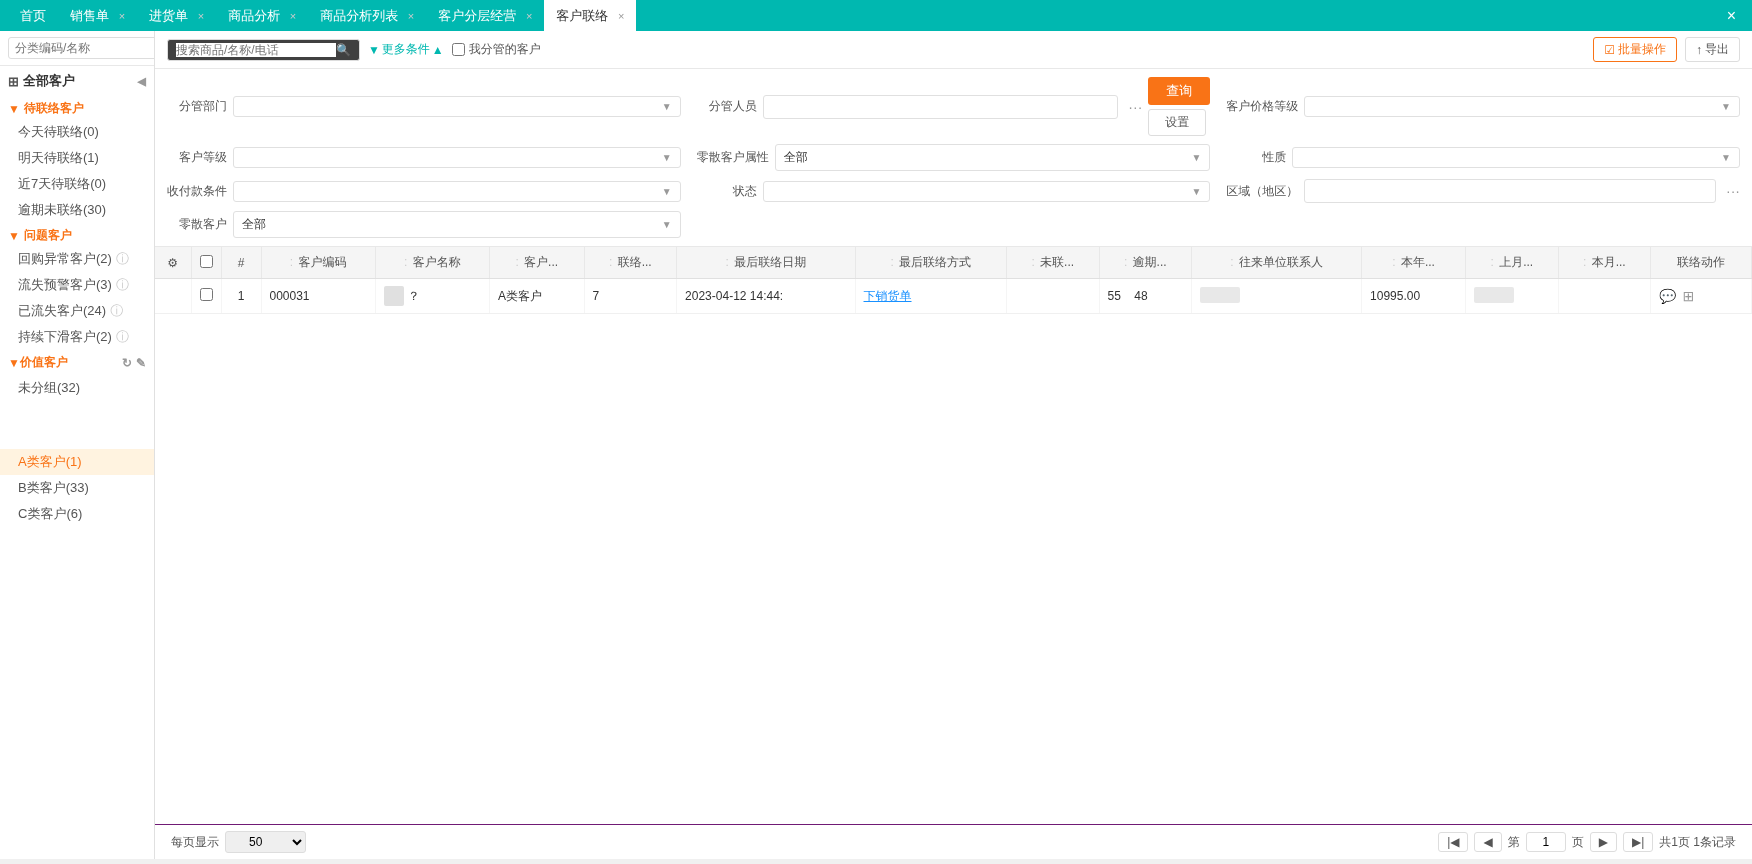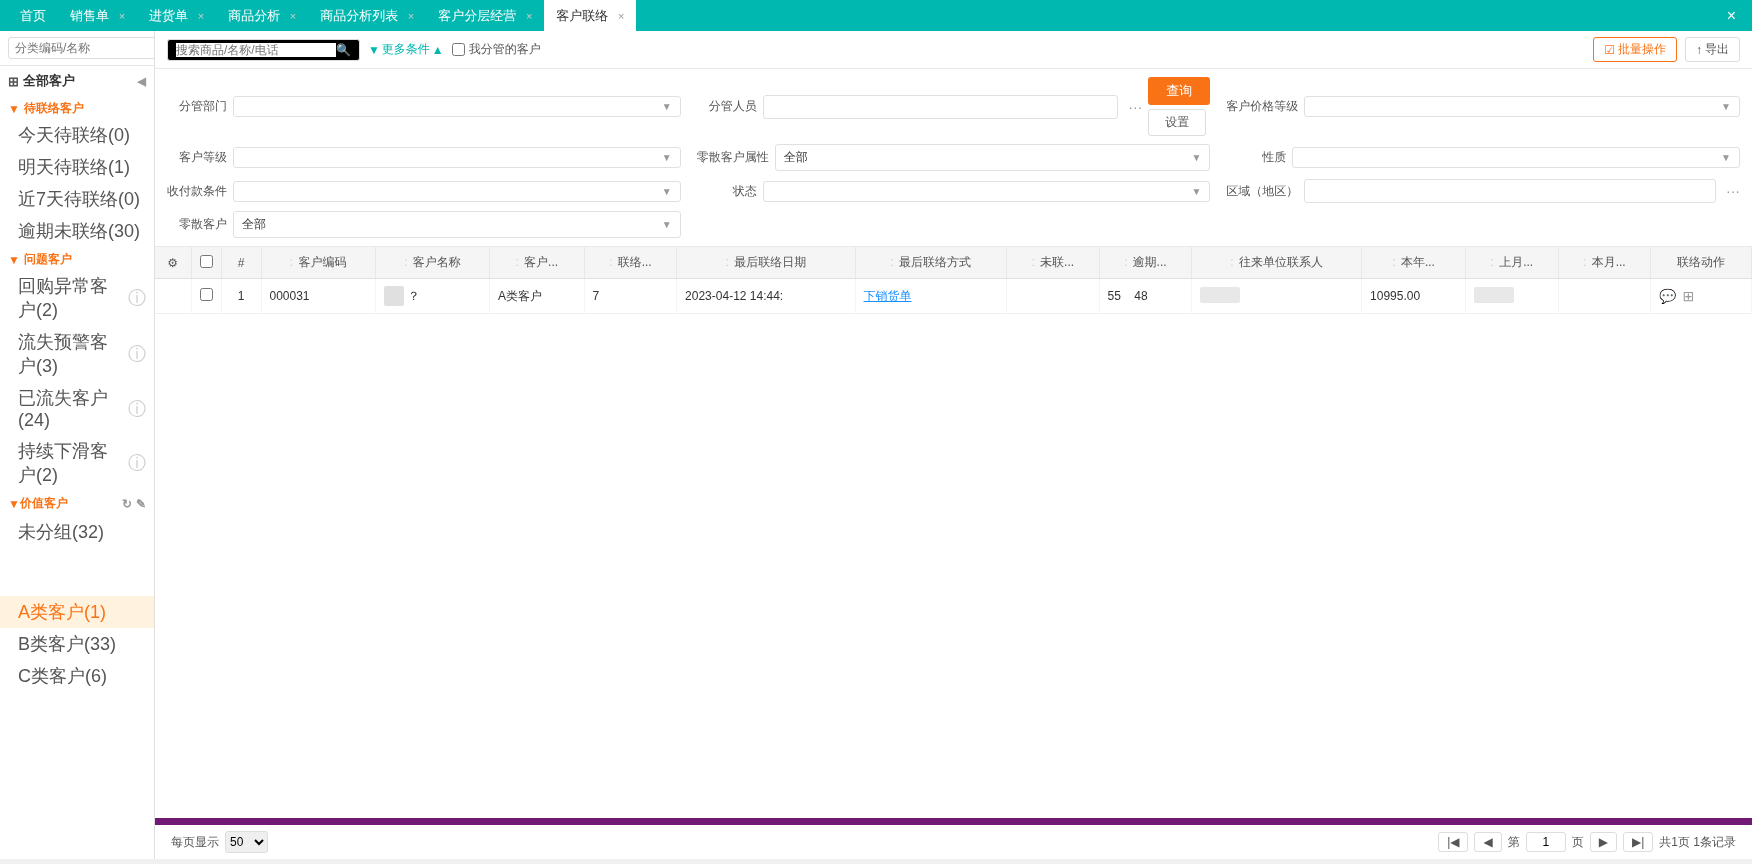--- a/index.html
+++ b/index.html
@@ -21,32 +21,32 @@
     .sidebar { width: 155px; background: #fff; border-right: 1px solid #e0e0e0; display: flex; flex-direction: column; overflow-y: auto; flex-shrink: 0; }
     .sidebar-search { padding: 6px 8px; border-bottom: 1px solid #e8e8e8; display: flex; align-items: center; }
     .sidebar-search input { border: 1px solid #ddd; border-radius: 3px; padding: 3px 6px; font-size: 12px; flex: 1; outline: none; color: #999; }
     .sidebar-all-header { display: flex; align-items: center; padding: 6px 8px; font-weight: bold; font-size: 13px; color: #333; cursor: pointer; }
     .sidebar-all-header .grid-icon { margin-right: 4px; color: #555; }
     .sidebar-all-header .collapse-btn { margin-left: auto; color: #999; font-size: 11px; }
 
     .sidebar-group-title { padding: 4px 8px 2px 8px; color: #f97316; font-size: 12px; font-weight: bold; display: flex; align-items: center; }
     .sidebar-group-title .triangle { margin-right: 4px; }
 
-    .sidebar-item { padding: 4px 8px 4px 18px; cursor: pointer; color: #555; font-size: 18px; display: flex; align-items: center; }
+    .sidebar-item { padding: 4px 8px 4px 18px; cursor: pointer; color: #555; font-size: 13px; display: flex; align-items: center; }
     .sidebar-item.active { background: #fff3e0; color: #f97316; margin-top: 48px; }
 
     .sidebar-value-header { display: flex; align-items: center; padding: 4px 8px; color: #f97316; font-size: 12px; font-weight: bold; }
     .sidebar-value-header .icons { margin-left: auto; display: flex; gap: 4px; color: #999; }
 
     
     .content { flex: 1; display: flex; flex-direction: column; overflow: hidden; background: #f5f5f5; }
 
     
     .filter-bar { background: #fff; padding: 6px 12px; display: flex; align-items: center; gap: 8px; border-bottom: 1px solid #e8e8e8; }
-    .filter-search { display: flex; align-items: center; border: 1px solid #ddd; border-radius: 3px; padding: 3px 8px; background: #000000; }
+    .filter-search { display: flex; align-items: center; border: 1px solid #ddd; border-radius: 3px; padding: 3px 8px; background: #404040; }
     .filter-search input { border: none; outline: none; font-size: 12px; width: 160px; color: #999; }
     .filter-search .search-icon { color: #00b8b0; cursor: pointer; }
     .filter-more { display: flex; align-items: center; color: #00b8b0; cursor: pointer; font-size: 12px; gap: 2px; }
     .filter-checkbox { display: flex; align-items: center; gap: 4px; color: #555; font-size: 12px; cursor: pointer; }
     .filter-right { margin-left: auto; display: flex; align-items: center; gap: 8px; }
     .btn-batch { color: #f97316; border: 1px solid #f97316; background: #fff; padding: 3px 10px; border-radius: 3px; font-size: 12px; cursor: pointer; display: flex; align-items: center; gap: 3px; }
     .btn-export { color: #555; border: 1px solid #ddd; background: #fff; padding: 3px 10px; border-radius: 3px; font-size: 12px; cursor: pointer; display: flex; align-items: center; gap: 3px; }
 
     
     .adv-filter { background: #fff; border-bottom: 1px solid #e8e8e8; padding: 8px 12px; display: grid; grid-template-columns: 1fr 1fr 1fr; gap: 8px 16px; }
@@ -68,21 +68,21 @@
     thead th { background: #f5f5f5; border-bottom: 1px solid #e0e0e0; border-right: 1px solid #e8e8e8; padding: 7px 8px; white-space: nowrap; font-weight: normal; color: #555; position: sticky; top: 0; z-index: 1; }
     tbody td { border-bottom: 1px solid #f0f0f0; border-right: 1px solid #f5f5f5; padding: 7px 8px; white-space: nowrap; color: #333; }
     .col-num { width: 40px; text-align: center; }
     .col-check { width: 30px; text-align: center; }
     .col-gear { width: 36px; text-align: center; }
     .link-text { color: #1890ff; cursor: pointer; text-decoration: underline; }
     .action-icons { display: flex; gap: 6px; color: #999; font-size: 14px; }
     .action-icon { cursor: pointer; }
 
     
-    .table-footer { background: #fff; border-top: 7px solid #701a75; padding: 6px 16px; display: flex; align-items: center; gap: 8px; font-size: 12px; color: #555; }
+    .table-footer { background: #fff; border-top: 1px solid #701a75; padding: 6px 16px; display: flex; align-items: center; gap: 8px; font-size: 12px; color: #555; }
     .footer-left { display: flex; align-items: center; gap: 6px; }
     .footer-right { margin-left: auto; display: flex; align-items: center; gap: 6px; }
     .page-input { width: 40px; border: 1px solid #ddd; border-radius: 3px; text-align: center; padding: 2px 4px; font-size: 12px; }
     .page-btn { background: none; border: 1px solid #ddd; border-radius: 3px; padding: 2px 8px; cursor: pointer; font-size: 12px; color: #555; }
     .page-btn:disabled { color: #ccc; cursor: not-allowed; }
 
     
     .table-area::-webkit-scrollbar { height: 8px; width: 8px; }
     .table-area::-webkit-scrollbar-track { background: #f1f1f1; }
     .table-area::-webkit-scrollbar-thumb { background: #ccc; border-radius: 4px; }
@@ -410,21 +410,21 @@
               </div>
             </td>
           </tr>
         </tbody>
       </table>
     </div>
 
     <div class="table-footer">
       <div class="footer-left">
         <span>每页显示</span>
-        <select style="border:1px solid #ddd;border-radius:3px;padding:2px 0;font-size:12px;">
+        <select style="border:1px solid #ddd;border-radius:3px;padding:2px 19px;font-size:12px;">
           <option>50</option>
           <option>100</option>
           <option>200</option>
         </select>
       </div>
       <div class="footer-right">
         <button class="page-btn">|◀</button>
         <button class="page-btn">◀</button>
         <span>第</span>
         <input class="page-input" type="text" value="1" style="">

